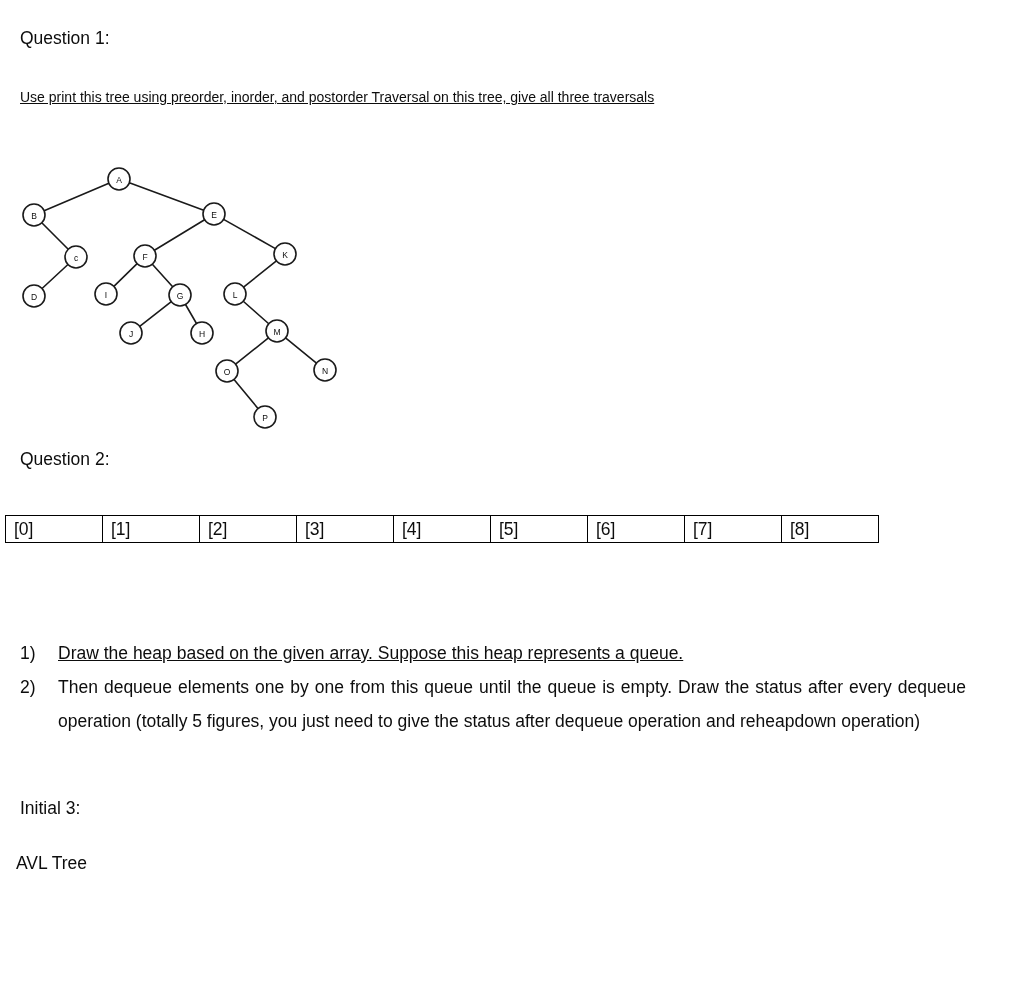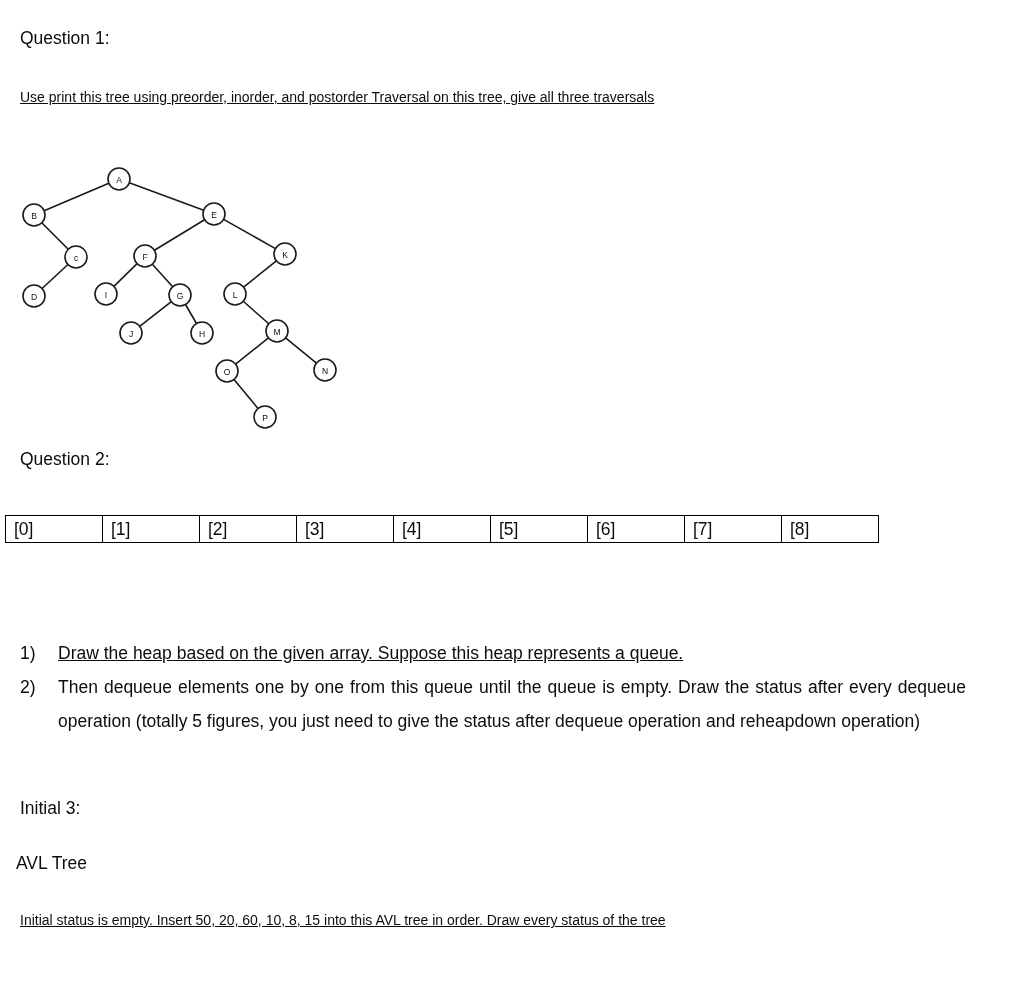--- a/index.html
+++ b/index.html
@@ -245,15 +245,14 @@
       <div class="num-item">
         <div class="num-marker">2)</div>
         <div class="num-text">Then dequeue elements one by one from this queue until the queue is empty. Draw the status after every dequeue operation (totally 5 figures, you just need to give the status after dequeue operation and reheapdown operation)</div>
       </div>
     </div>
 
   <div class="heading" style="left:20px; top:797px;">Initial 3:</div>
 
   <div class="heading" style="left:16px; top:852px;">AVL Tree</div>
 
-  <div class="para" style="left:20px; top:903px; width:946px;">Initial status is empty. Insert 50, 20, 60, 10, 8, 15 into this AVL tree in order. Draw every status of the tree</div>
 
 </div>
 
 </body></html>

